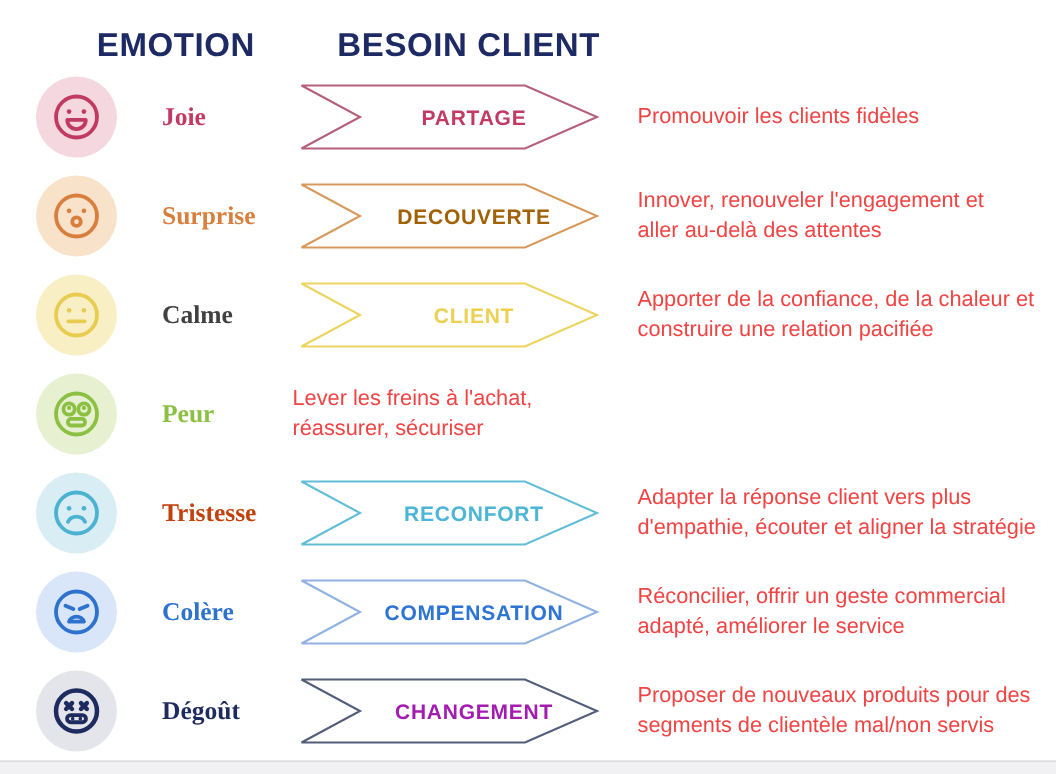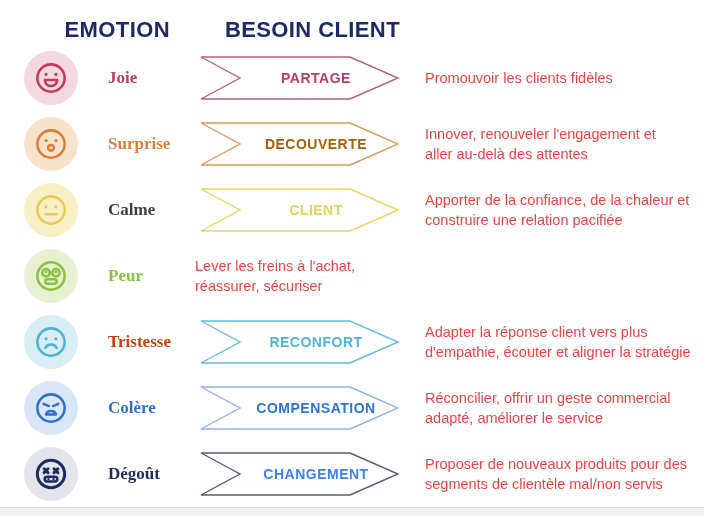--- a/index.html
+++ b/index.html
@@ -206,21 +206,21 @@
             <circle cx="10.3" cy="15.4" r="0.8" fill="currentColor" stroke="none"></circle>
             <circle cx="13.7" cy="15.4" r="0.8" fill="currentColor" stroke="none"></circle>
           </svg>
         </span>
         <span class="emotion-label" style="color: rgb(30, 43, 94);">Dégoût</span>
       </div>
       <div class="arrow-cell" style="color: rgb(82, 93, 122);">
         <svg width="200" height="44" viewBox="0 0 200 44">
           <polygon points="1,1 150,1 198,22 150,43 1,43 40,22" fill="none" stroke="currentColor" stroke-width="1.4"></polygon>
         </svg>
-        <span class="need-label" style="color: #3b82f6;">CHANGEMENT</span>
+        <span class="need-label" style="color: #a21caf;">CHANGEMENT</span>
       </div>
       <div class="plan-cell">
         <span class="plan-line">Proposer de nouveaux produits pour des</span>
         <span class="plan-line">segments de clientèle mal/non servis</span>
       </div>
     </div>
 
   </div>
 
   <div class="footer-strip"></div>

